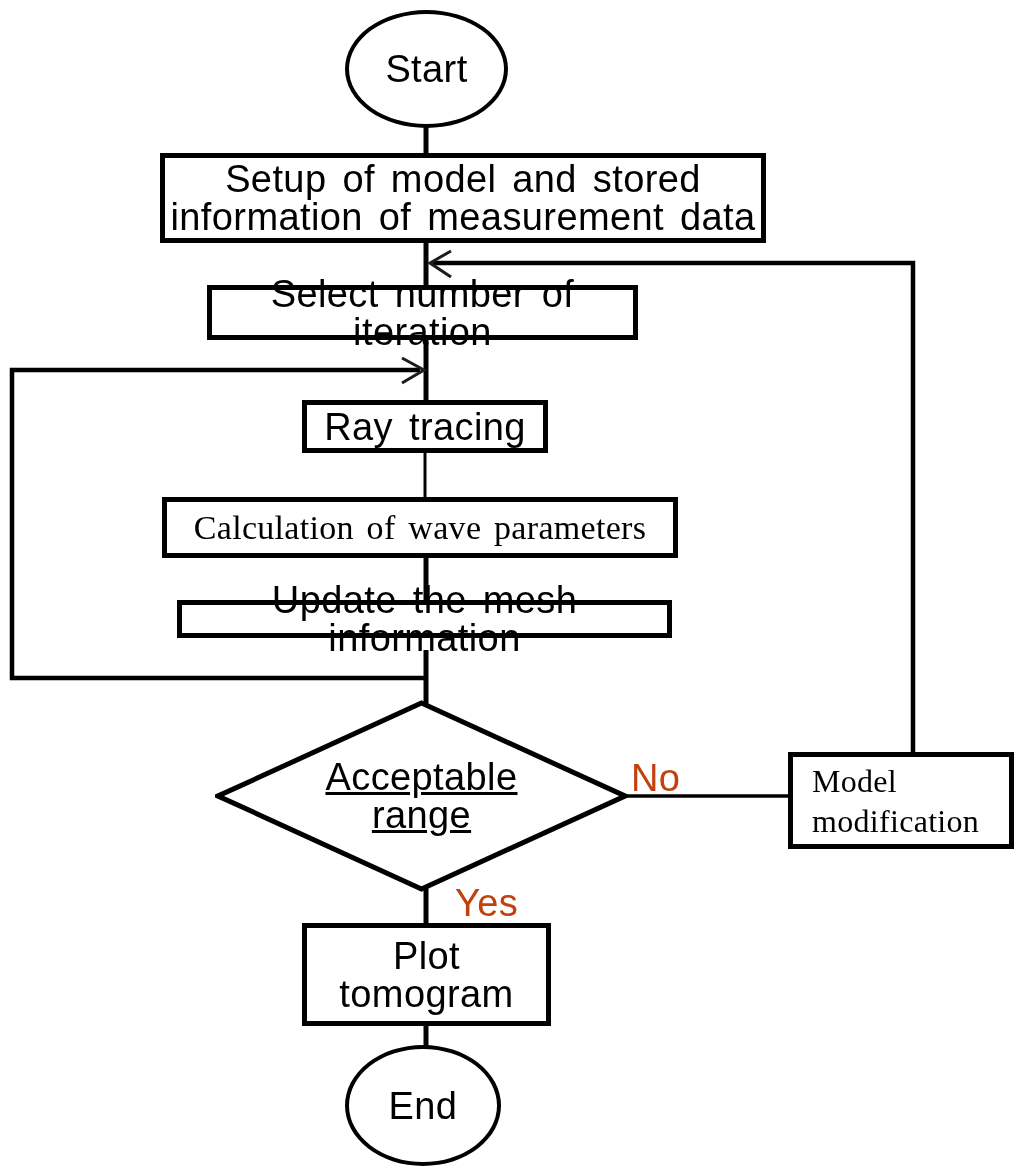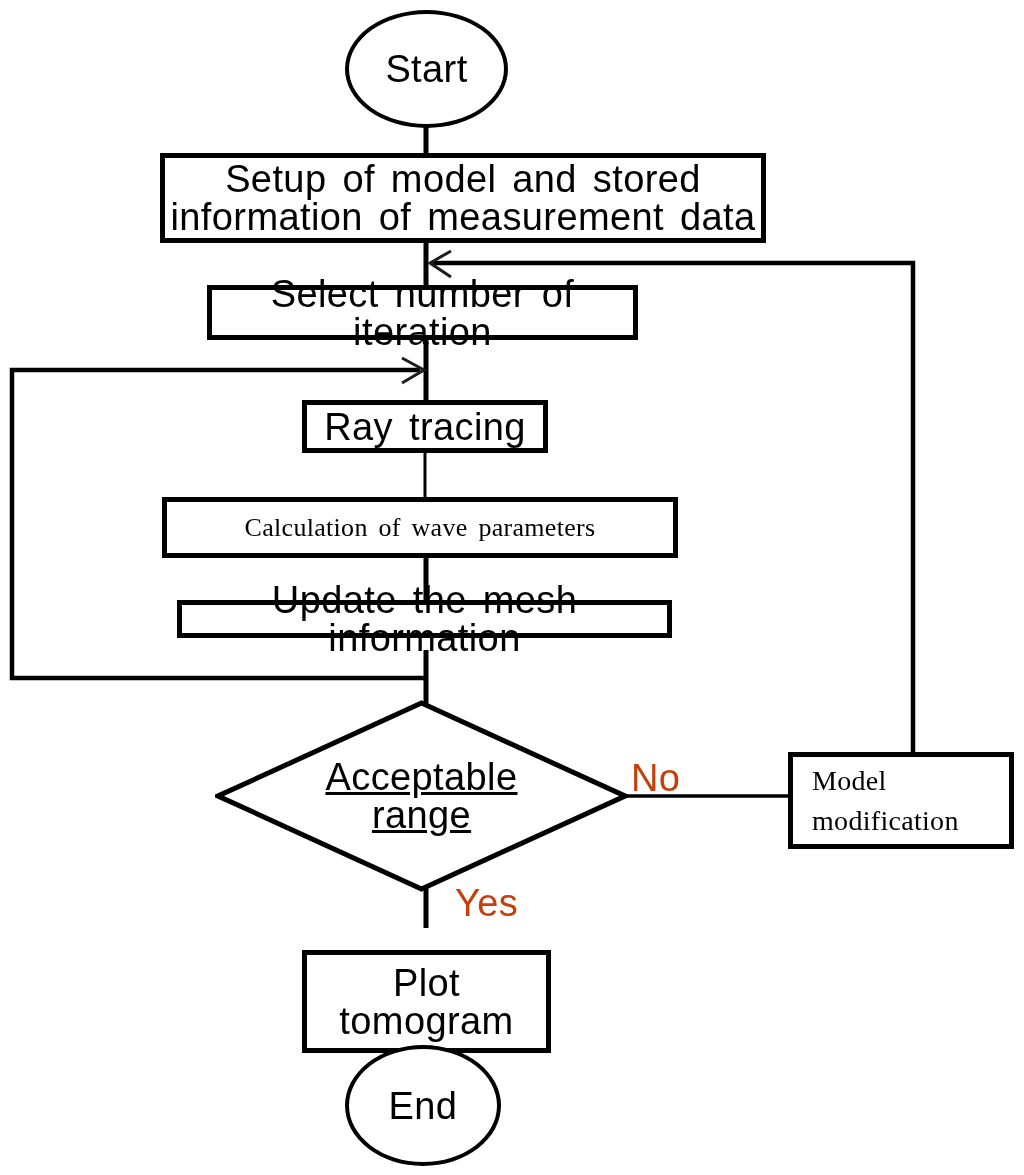--- a/index.html
+++ b/index.html
@@ -32,32 +32,32 @@
   .ellipse { border: 4px solid #000000; border-radius: 50%; }
   .sans {
     font-family: "Liberation Sans", sans-serif;
     font-size: 38px;
     letter-spacing: 0.4px;
     word-spacing: 5px;
     line-height: 38px;
   }
   .serif {
     font-family: "Liberation Serif", serif;
-    font-size: 26px;
+    font-size: 34px;
     letter-spacing: 0.3px;
     word-spacing: 4px;
     line-height: 40px;
   }
   #node-start  { left: 345px; top: 10px;  width: 163px; height: 118px; }
   #node-setup  { left: 160px; top: 153px; width: 606px; height: 90px;  }
   #node-select { left: 207px; top: 285px; width: 431px; height: 55px;  }
   #node-ray    { left: 302px; top: 400px; width: 246px; height: 53px;  }
   #node-calc   { left: 162px; top: 497px; width: 516px; height: 61px;  }
   #node-update { left: 177px; top: 600px; width: 495px; height: 38px;  }
-  #node-plot   { left: 302px; top: 923px; width: 249px; height: 103px; margin-top: 27px; }
+  #node-plot   { left: 302px; top: 923px; width: 249px; height: 103px; }
   #node-end    { left: 345px; top: 1045px; width: 156px; height: 121px; }
 
   #node-diamond {
     position: absolute;
     left: 215px; top: 700px;
     width: 413px; height: 192px;
     z-index: 1;
     background: transparent;
   }
   #node-diamond svg { display: block; }
@@ -72,21 +72,21 @@
     text-align: center;
     color: #000000;
     text-decoration: underline;
   }
 
   #node-model {
     left: 788px; top: 752px; width: 226px; height: 97px;
     align-items: flex-start;
     text-align: left;
     padding-left: 19px;
-    font-size: 28px;
+    font-size: 32px;
   }
 
   .edge-label {
     position: absolute;
     z-index: 2;
     color: #c2410c;
     background: transparent;
   }
   #label-no  { left: 631px; top: 759px; }
   #label-yes { left: 431px; top: 884px; margin-left: 24px; }

